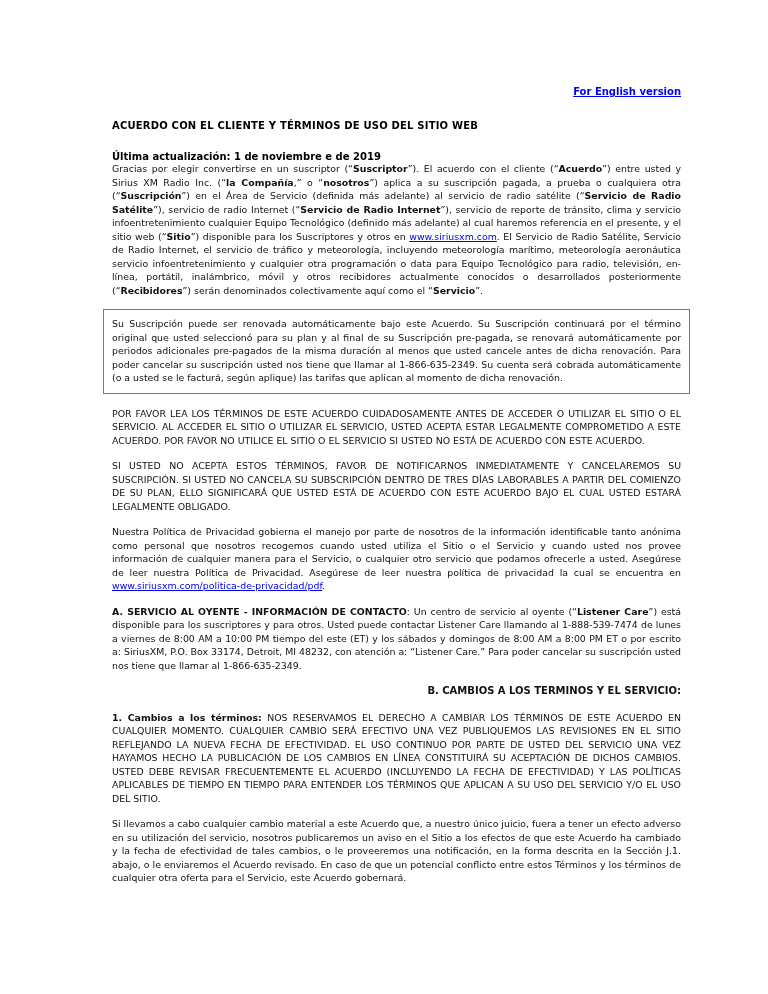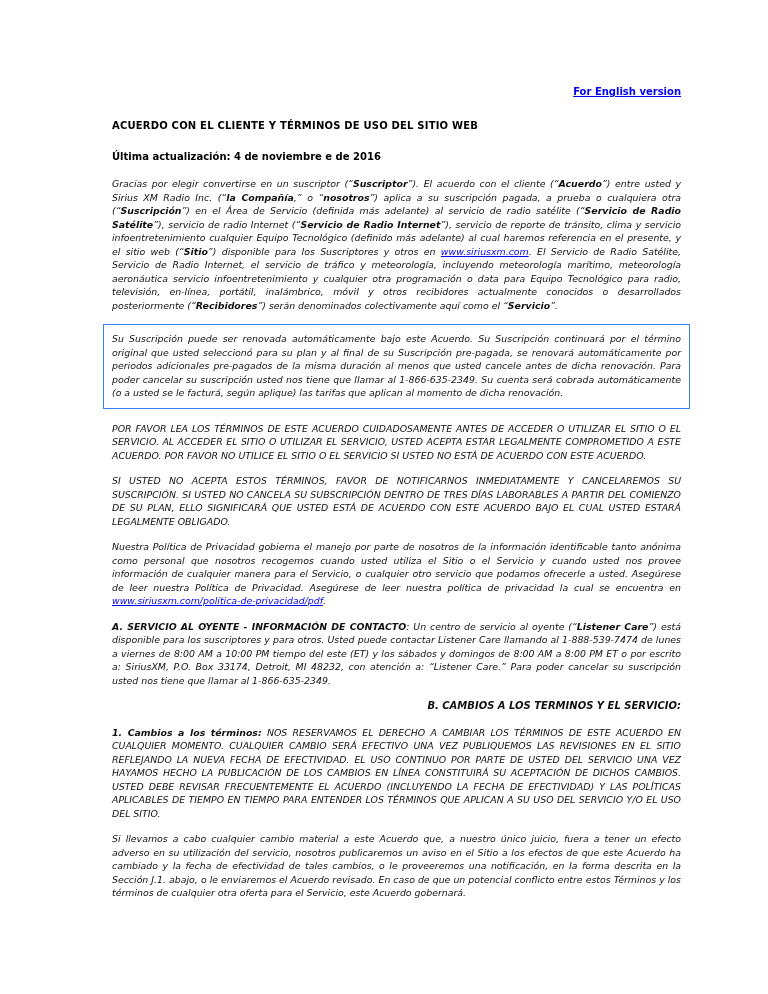--- a/index.html
+++ b/index.html
@@ -41,24 +41,22 @@
     letter-spacing: 0.2px;
     color: #000000;
   }
   .meta {
     margin-top: 17px;
     font-size: 10px;
     font-weight: bold;
     color: #000000;
   }
   .content {
-    margin-top: 15px;
     font-size: 9.4px;
     line-height: 13.5px;
-    font-style: italic;
   }
   .para {
     margin: 0 0 12px 0;
     text-align: justify;
   }
   .para.heading {
     text-align: right;
     font-size: 10px;
     margin-bottom: 13px;
   }
@@ -73,21 +71,21 @@
 <body>
 
 <div class="page">
 
   <div class="lang-row">
     <a href="#" class="doclink b">For English version</a>
   </div>
 
   <h1 class="title">ACUERDO CON EL CLIENTE Y TÉRMINOS DE USO DEL SITIO WEB</h1>
 
-  <div class="meta">Última actualización:  4 de noviembre e de 2016</div>
+  <div class="meta">Última actualización:  1 de noviembre e de 2019</div>
 
   <div class="content">
 
     <p class="para"><span>Gracias por elegir convertirse en un suscriptor (“</span><span class="b">Suscriptor</span><span>”).  El acuerdo con el cliente (“</span><span class="b">Acuerdo</span><span>”) entre usted y Sirius XM Radio Inc. (“</span><span class="b">la Compañía</span><span>,” o “</span><span class="b">nosotros</span><span>”) aplica a su suscripción pagada, a prueba o cualquiera otra (“</span><span class="b">Suscripción</span><span>”) en el Área de Servicio (definida más adelante) al servicio de radio satélite (“</span><span class="b">Servicio de Radio Satélite</span><span>”), servicio de radio Internet (“</span><span class="b">Servicio de Radio Internet</span><span>”), servicio de reporte de tránsito, clima y servicio infoentretenimiento cualquier Equipo Tecnológico (definido más adelante) al cual haremos referencia en el presente, y el sitio web (“</span><span class="b">Sitio</span><span>”) disponible para los Suscriptores y otros en </span><a href="#" class="doclink">www.siriusxm.com</a><span>.  El Servicio de Radio Satélite, Servicio de Radio Internet, el servicio de tráfico y meteorología, incluyendo meteorología marítimo, meteorología aeronáutica  servicio infoentretenimiento y cualquier otra programación o data para Equipo Tecnológico para radio, televisión, en-línea, portátil, inalámbrico, móvil y otros recibidores actualmente conocidos o desarrollados posteriormente (“</span><span class="b">Recibidores</span><span>”) serán denominados colectivamente aquí como el “</span><span class="b">Servicio</span><span>”.</span></p>
 
     <div class="box">
       <p class="para"><span>Su Suscripción puede ser renovada automáticamente bajo este Acuerdo.  Su Suscripción continuará por el término original que usted seleccionó para su plan y al final de su Suscripción pre-pagada, se renovará automáticamente por periodos adicionales pre-pagados de la misma duración al menos que usted cancele antes de dicha renovación.  Para poder cancelar su suscripción usted nos tiene que llamar al 1-866-635-2349.  Su cuenta será cobrada automáticamente (o a usted se le facturá, según aplique) las tarifas que aplican al momento de dicha renovación.</span></p>
     </div>
 
     <p class="para"><span>POR FAVOR LEA LOS TÉRMINOS DE ESTE ACUERDO CUIDADOSAMENTE ANTES DE ACCEDER O UTILIZAR EL SITIO O EL SERVICIO.  AL ACCEDER EL SITIO O UTILIZAR EL SERVICIO, USTED ACEPTA ESTAR LEGALMENTE COMPROMETIDO A ESTE ACUERDO.  POR FAVOR NO UTILICE EL SITIO O EL SERVICIO SI USTED NO ESTÁ DE ACUERDO CON ESTE ACUERDO.</span></p>

